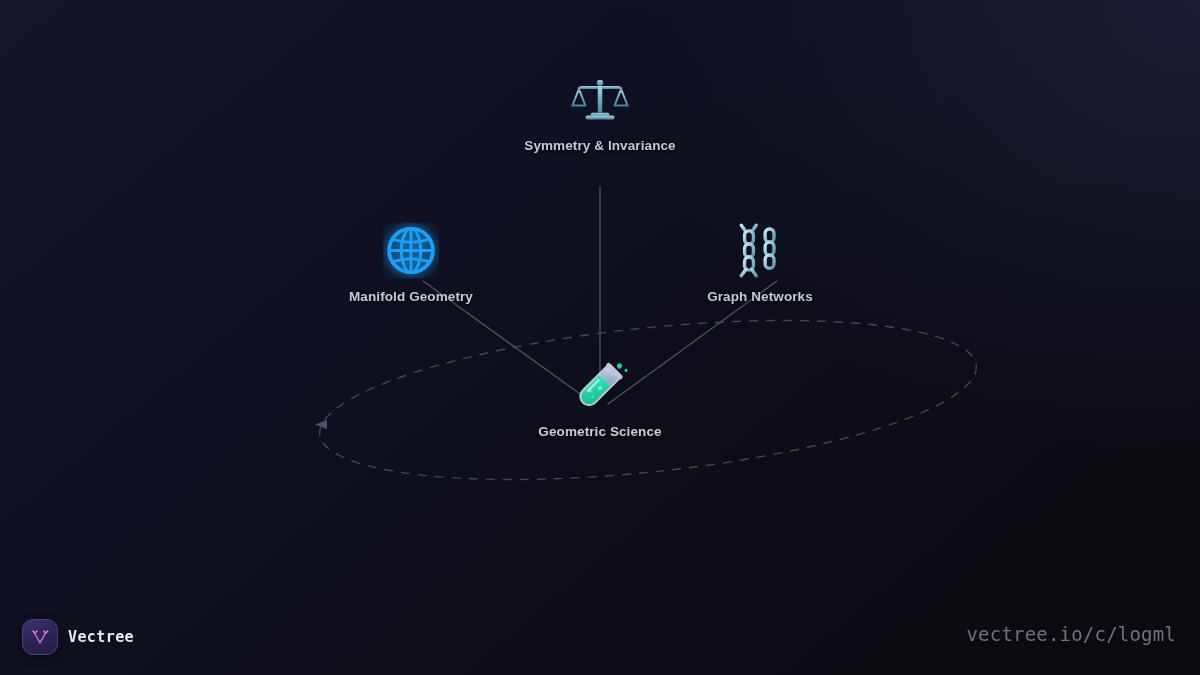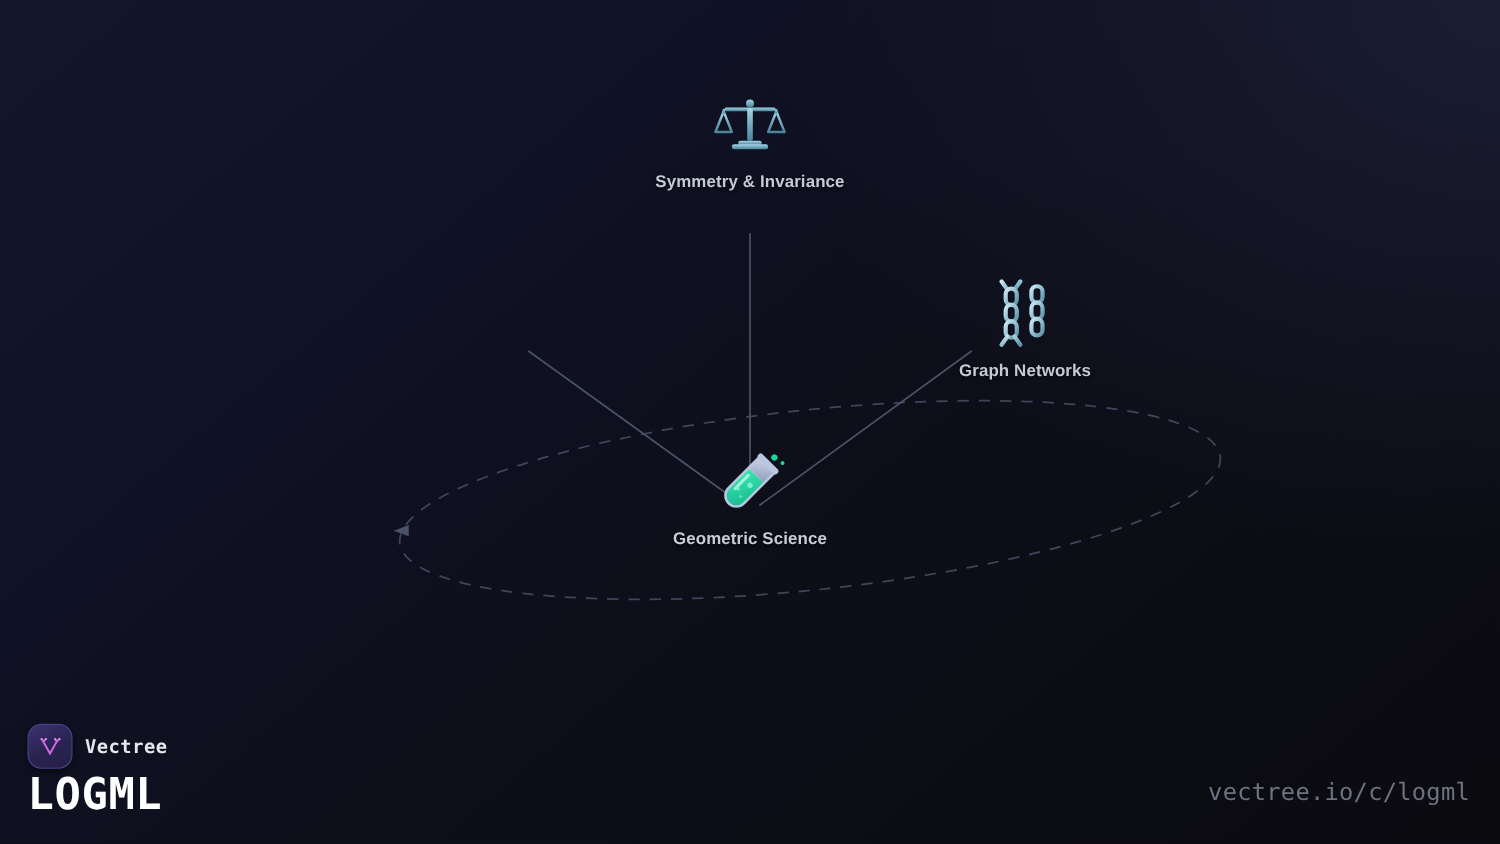--- a/index.html
+++ b/index.html
@@ -59,21 +59,21 @@
   .node.center .label {
     color: #c7ccd9;
   }
 
   
   #brand {
     position: absolute;
     left: 22px;
     bottom: 20px;
     display: flex;
-    flex-direction: column;
+    flex-direction: row;
     gap: 4px;
   }
   #brand-row {
     display: flex;
     align-items: center;
     gap: 10px;
   }
   #brand-logo {
     width: 34px;
     height: 34px;
@@ -170,22 +170,37 @@
           <path d="M46 38.5 L63 38.5" stroke="url(#scaleG)" stroke-width="2.4" stroke-linecap="round"></path>
 
           <rect x="8.7" y="19" width="1.8" height="4"></rect>
           <rect x="53.5" y="19" width="1.8" height="4"></rect>
         </g>
       </svg>
     </div>
     <div class="label">Symmetry &amp; Invariance</div>
   </div>
 
-
-  <div class="node satellite" style="left:820px; top:261px;">
+  <div class="node satellite" style="left:411px; top:261px;">
+    <div class="icon-wrap">
+      <svg width="56" height="56" viewBox="0 0 64 64" xmlns="http://www.w3.org/2000/svg">
+        <g filter="url(#ndGlow)">
+          <circle cx="32" cy="32" r="25" fill="none" stroke="#1e9ef5" stroke-width="4.4"></circle>
+          <ellipse cx="32" cy="32" rx="11" ry="25" fill="none" stroke="#1e9ef5" stroke-width="3.4"></ellipse>
+          <line x1="7" y1="32" x2="57" y2="32" stroke="#1e9ef5" stroke-width="3.6"></line>
+          <line x1="32" y1="7" x2="32" y2="57" stroke="#1e9ef5" stroke-width="3.4"></line>
+          <path d="M12.2 19.5 Q32 25.5 51.8 19.5" fill="none" stroke="#1e9ef5" stroke-width="3.2"></path>
+          <path d="M12.2 44.5 Q32 38.5 51.8 44.5" fill="none" stroke="#1e9ef5" stroke-width="3.2"></path>
+        </g>
+      </svg>
+    </div>
+    <div class="label">Manifold Geometry</div>
+  </div>
+
+  <div class="node satellite" style="left:760px; top:261px;">
     <div class="icon-wrap">
       <svg width="54" height="58" viewBox="0 0 56 62" xmlns="http://www.w3.org/2000/svg">
         <defs>
           <linearGradient id="chainG" x1="0" y1="0" x2="1" y2="1">
             <stop offset="0%" stop-color="#cfe6ef"></stop>
             <stop offset="50%" stop-color="#8fc0d2"></stop>
             <stop offset="100%" stop-color="#5b93a8"></stop>
           </linearGradient>
         </defs>
         <g fill="none" stroke="url(#chainG)" stroke-width="3.6" stroke-linecap="round">
@@ -254,18 +269,17 @@
           <g fill="#e08cf2">
             <circle cx="4" cy="5.2" r="1.1"></circle>
             <circle cx="8" cy="5.2" r="1.1"></circle>
             <circle cx="17" cy="5.2" r="1.1"></circle>
             <circle cx="21" cy="5.2" r="1.1"></circle>
           </g>
         </svg>
       </div>
       <div id="brand-name">Vectree</div>
     </div>
-    <div id="brand-title">LOGML</div>
   </div>
 
   <div id="footer-url">vectree.io/c/logml</div>
 
 </div>
 
 </body></html>

